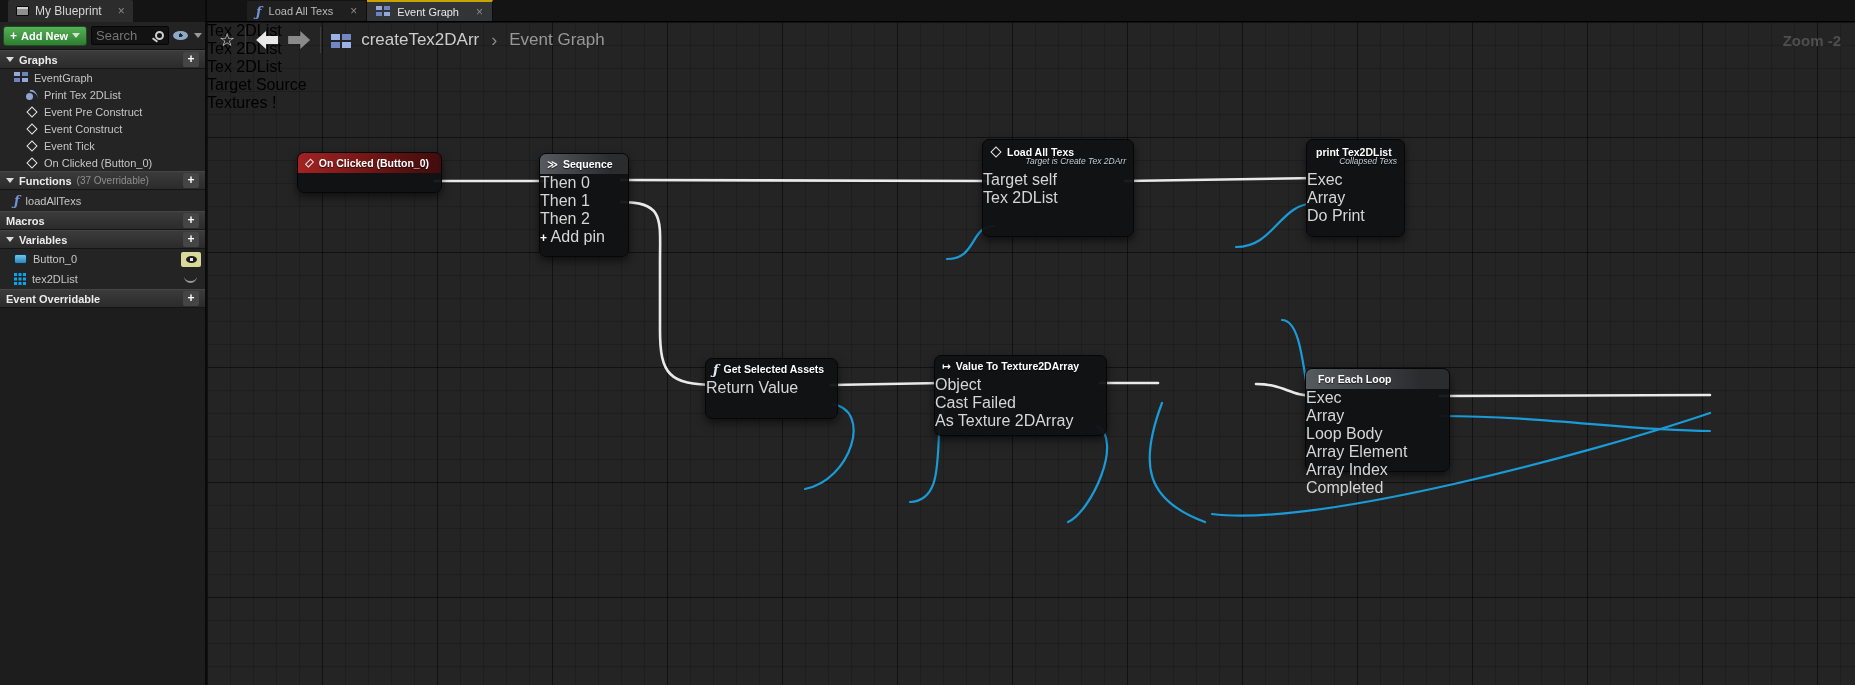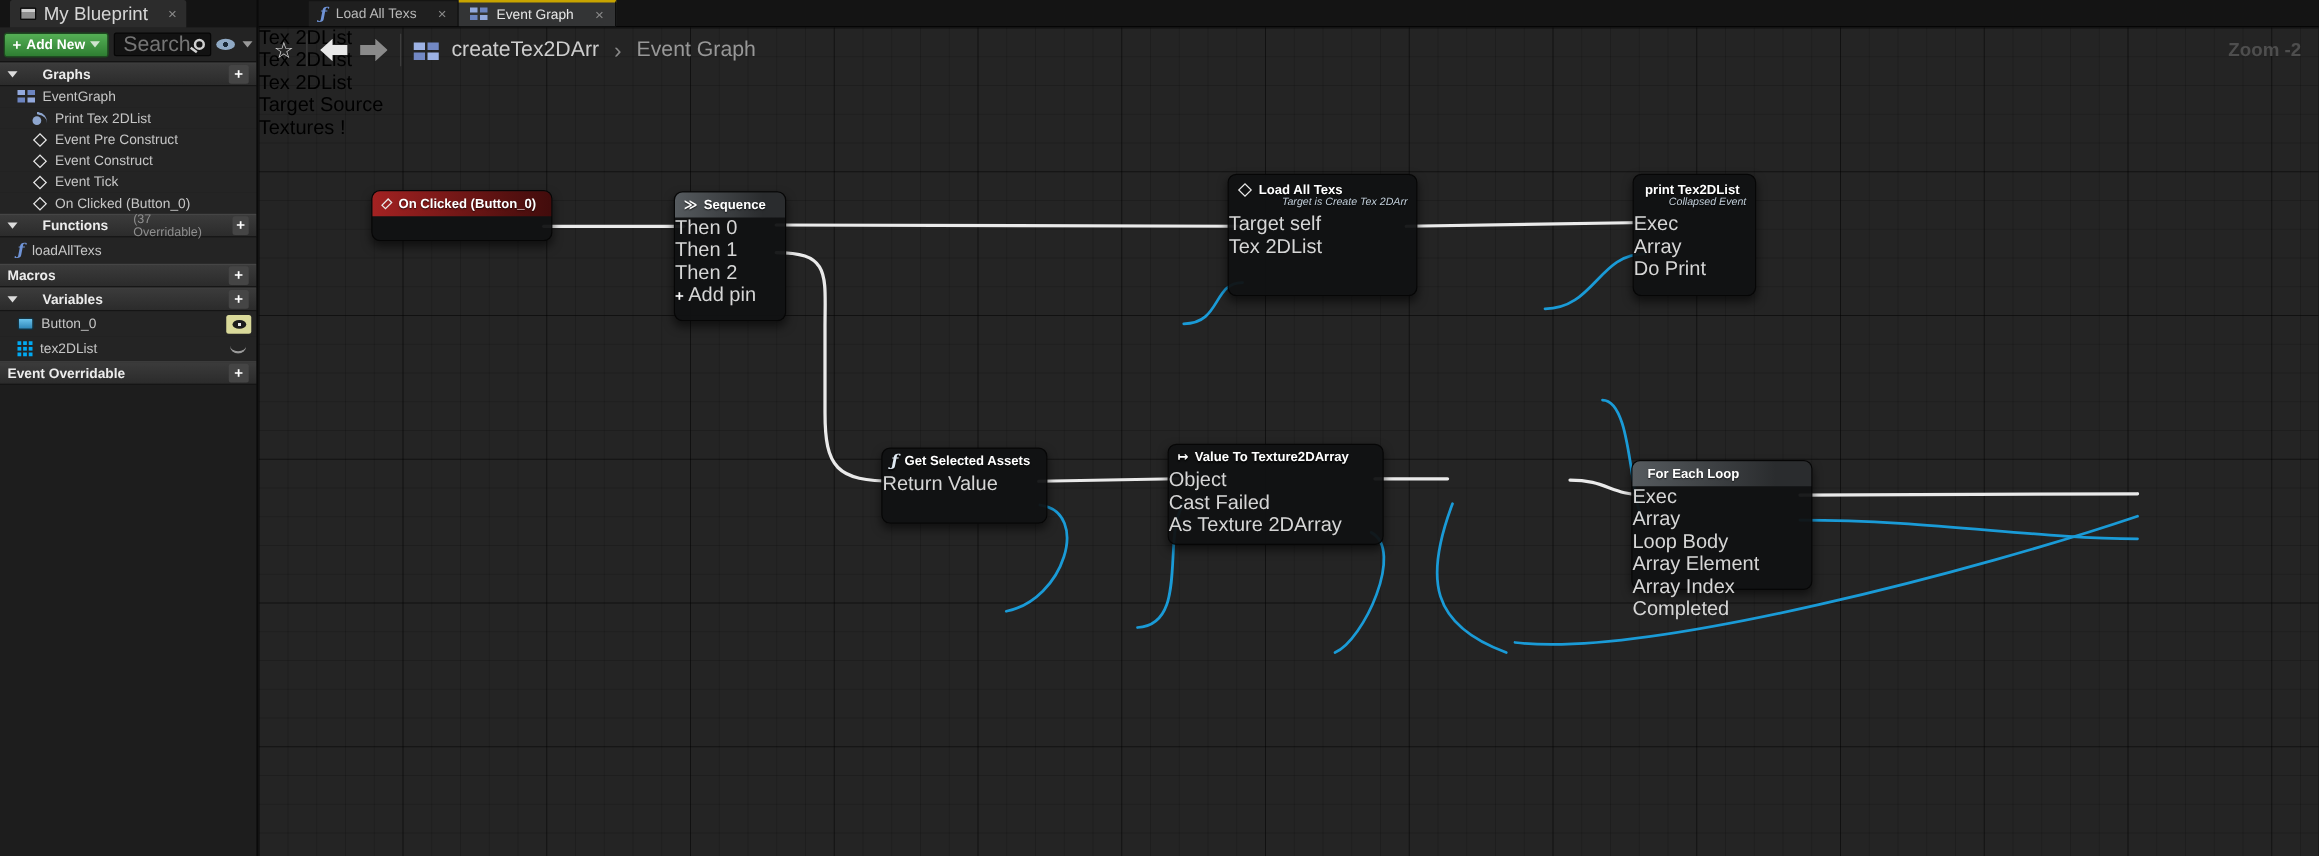--- a/index.html
+++ b/index.html
@@ -6,45 +6,45 @@
   html,body { width:1855px; height:685px; overflow:hidden; background:#101010;
     font-family:"Liberation Sans","DejaVu Sans",sans-serif; }
   .app { position:relative; width:1855px; height:685px; }
 
   
   .left-panel { position:absolute; left:0; top:0; width:207px; height:685px;
     background:#1d1d1d; border-right:2px solid #0a0a0a; }
   .panel-tabbar { height:22px; background:#141414; display:flex; }
   .panel-tab { display:flex; align-items:center; gap:6px; background:#2c2c2c;
     padding:0 8px; margin-left:8px; border-radius:2px 2px 0 0; }
-  .panel-tab .tab-label { font-size:15px; color:#d6d6d6; }
+  .panel-tab .tab-label { font-size:12px; color:#d6d6d6; }
   .tab-close { color:#8a8a8a; font-size:12px; line-height:1; margin-left:10px; }
   .win-icon { width:13px; height:10px; border-radius:1px;
     background:linear-gradient(180deg,#cfcfcf 0 30%,#8f8f8f 30% 100%); border:1px solid #0a0a0a; }
 
   .panel-toolbar { height:28px; display:flex; align-items:center; gap:4px;
     padding:0 3px; background:#232323; border-bottom:1px solid #101010; }
   .add-new-btn { display:flex; align-items:center; gap:4px; height:20px; padding:0 6px;
     background:linear-gradient(180deg,#55b055,#2e7d32); border:1px solid #1d4d1f;
     border-radius:3px; color:#fff; font-size:11px; font-weight:bold; }
   .plus-glyph { font-weight:bold; font-size:12px; color:#fff; }
   .caret { width:0; height:0; border-left:4px solid transparent; border-right:4px solid transparent;
     border-top:5px solid #cfe4cf; }
   .search-box { flex:1; display:flex; align-items:center; height:19px; background:#121212;
     border:1px solid #060606; border-radius:2px; padding:0 4px; }
   .search-box input { flex:1; background:transparent; border:none; outline:none;
-    color:#9a9a9a; font-size:17px; width:50px;text-align:center; }
+    color:#9a9a9a; font-size:13px; width:50px; }
   .mag-icon { position:relative; width:9px; height:9px; border:2px solid #cfcfcf; border-radius:50%; }
   .mag-icon::after { content:""; position:absolute; left:-5px; top:6px; width:6px; height:2px;
     background:#cfcfcf; transform:rotate(35deg); }
   .eye-icon { position:relative; width:15px; height:9px; border-radius:50%;
     background:radial-gradient(circle at 50% 50%, #1b2a38 0 2px, #8fa9c4 2px 100%); }
   .caret-dark { border-top-color:#9a9a9a; margin-left:2px; }
 
-  .section-header { height:19px; display:flex; align-items:center; gap:20px; padding:0 6px;
+  .section-header { height:19px; display:flex; align-items:center; gap:5px; padding:0 6px;
     background:linear-gradient(180deg,#3b3b3b,#2b2b2b); border-top:1px solid #454545;
     border-bottom:1px solid #151515;justify-content:flex-end; }
   .section-header .sec-label { font-size:11px; font-weight:bold; color:#ececec; }
   .section-header .sec-sub { font-size:10px; color:#8f8f8f; }
   .sec-tri { width:0; height:0; border-left:4px solid transparent; border-right:4px solid transparent;
     border-top:5px solid #dcdcdc; }
   .sec-plus { margin-left:auto; width:16px; height:15px; background:#454545; border-radius:2px;
     color:#fff; font-weight:bold; font-size:12px; line-height:15px; text-align:center; }
   .side-row { height:17px; display:flex; align-items:center; gap:6px; padding-left:14px;
     font-size:11px; color:#c6c6c6; background:#242424; }
@@ -386,21 +386,21 @@
       </div>
       <div class="pin-row left" style="top:78px">
         <span class="p-grid"></span>
         <span>Tex 2DList</span>
       </div>
     </div>
 
     <div class="node" style="left:1099px;top:117px;width:99px;height:98px">
       <div class="node-title two-line t-dark">
         <span style="padding-left:2px">print Tex2DList</span>
-        <span class="title-sub" style="padding-left:2px">Collapsed Event</span>
+        <span class="title-sub" style="padding-left:2px">Collapsed Texs</span>
       </div>
       <div class="pin-row left" style="top:30px">
         <span class="p-exec"></span>
         <span>Exec</span>
       </div>
       <div class="pin-row left" style="top:55px">
         <span class="p-grid"></span>
         <span>Array</span>
       </div>
       <div class="pin-row left" style="top:80px">

